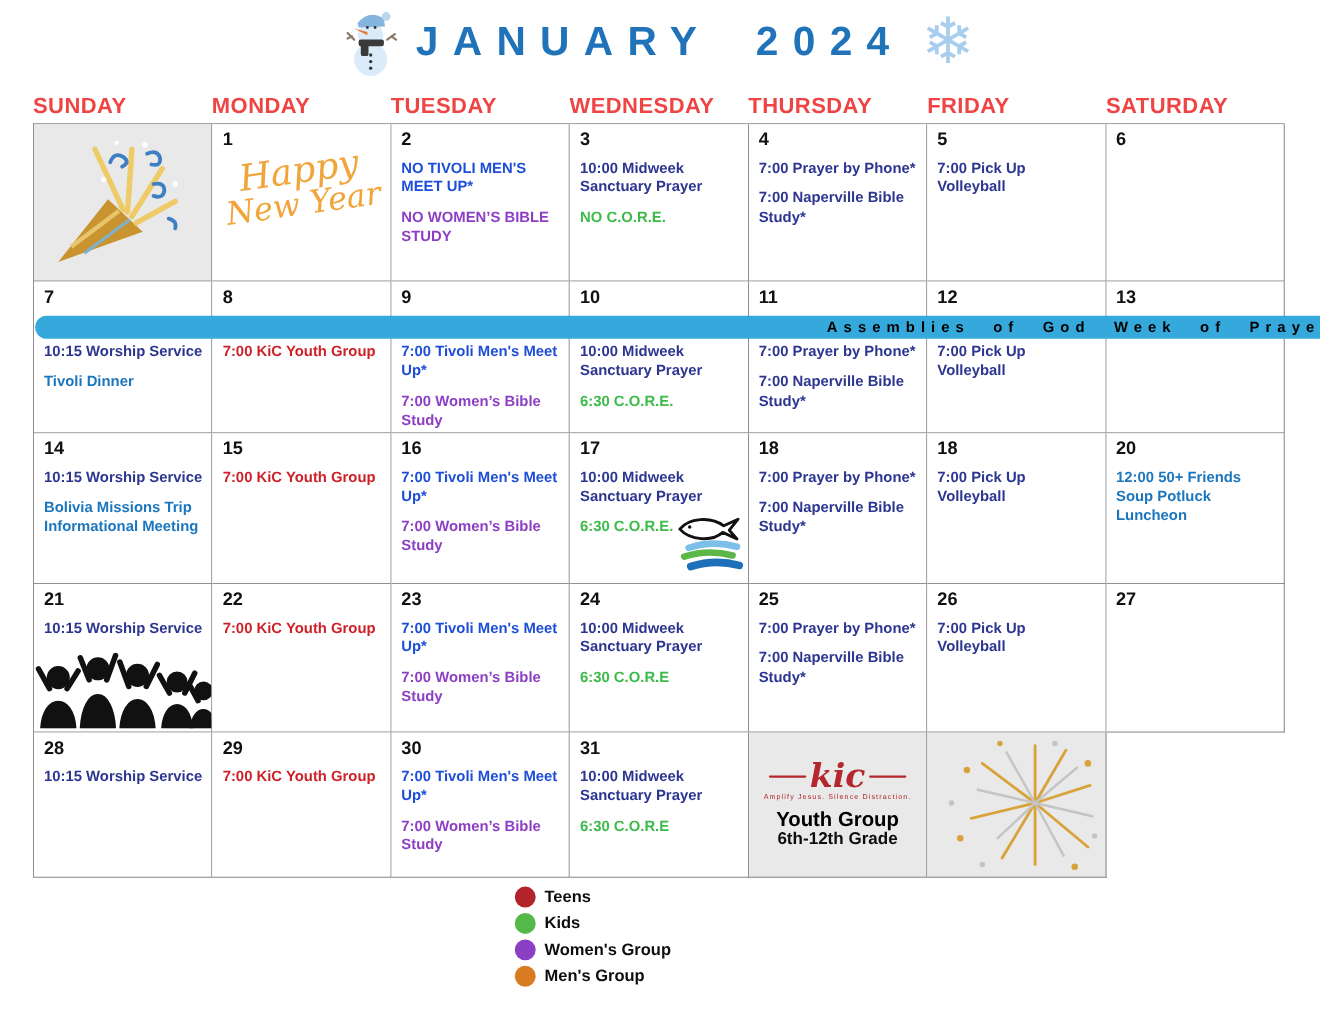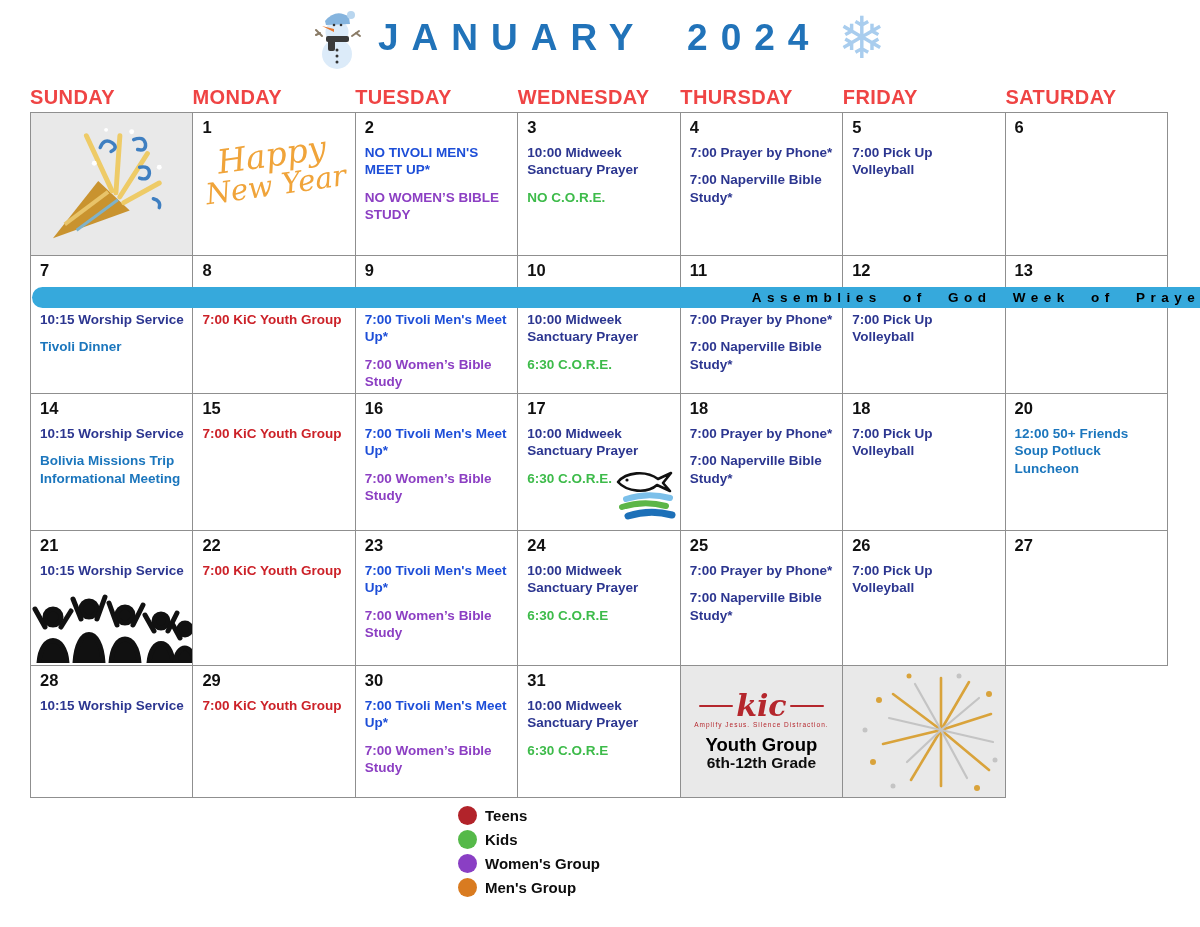--- a/index.html
+++ b/index.html
@@ -53,21 +53,21 @@
   .core-word { font-family:"DejaVu Serif",serif; font-size:22px; line-height:1; }
   .ministry-title { font-weight:bold; font-size:18.5px; color:#000000; margin-top:7px; line-height:1.05; }
   .ministry-sub { font-weight:bold; font-size:15.5px; color:#0d0d0d; line-height:1.1; }
 
   
   .logo-block { position:absolute; left:33px; top:818px; display:flex; align-items:center; gap:6px; }
   .logo-text { line-height:.94; letter-spacing:.5px; font-size:42px; }
   .lt-dark { color:#47484a; }
   .lt-green { color:#64bb46; font-weight:bold; }
   .lt-blue { color:#1d76bd; font-weight:bold; }
-  .legend { position:absolute; left:458px; top:806px; }
+  .legend { position:absolute; left:468px; top:806px; }
   .legend-item { display:flex; align-items:center; gap:8px; margin-bottom:5px; }
   .legend-dot { width:19px; height:19px; border-radius:50%; }
   .legend-label { font-weight:bold; font-size:15px; color:#0d0d0d; }
   .footnote { position:absolute; left:700px; top:822px; width:492px; text-align:center; font-style:italic;
               font-weight:bold; font-size:15.5px; color:#0d0d0d; line-height:1.8; }
 </style>
 </head>
 <body>
 
 <div class="page">

